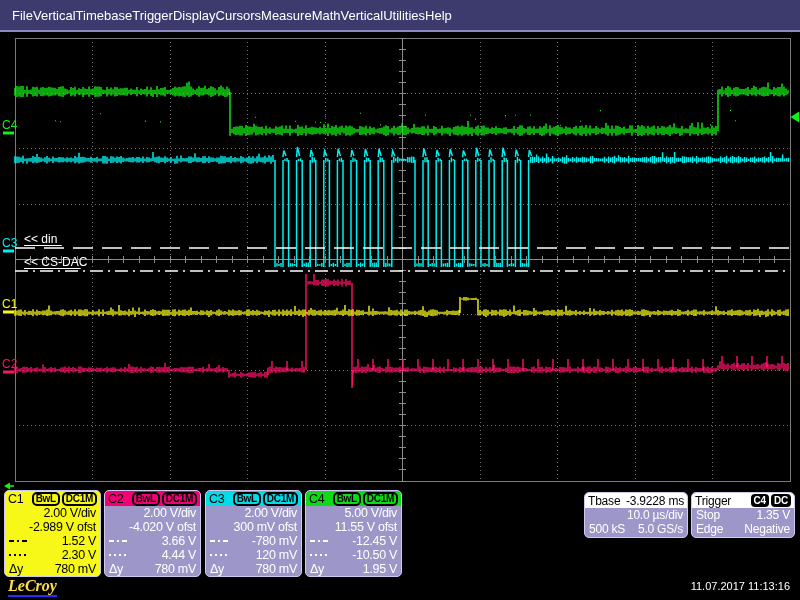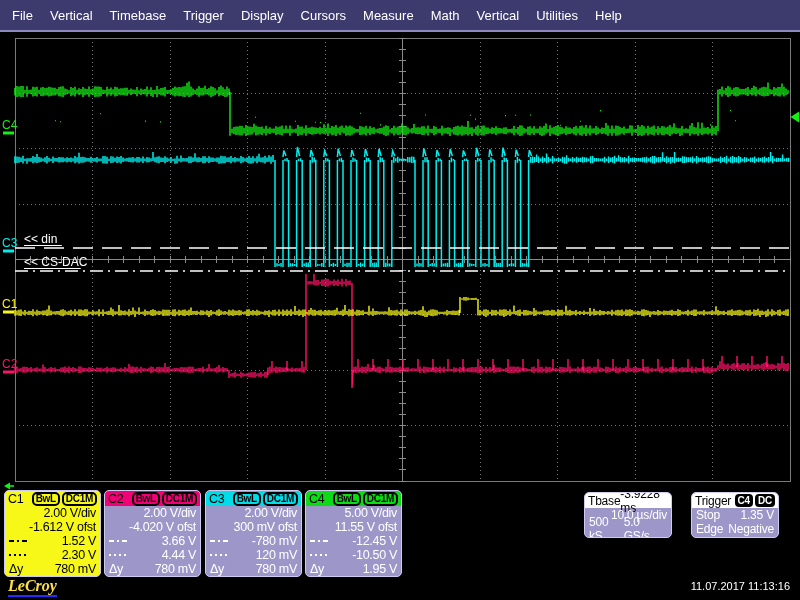--- a/index.html
+++ b/index.html
@@ -1,20 +1,20 @@
 <!DOCTYPE html>
 <html><head>
 <meta charset="utf-8">
 <style>
   html,body{margin:0;padding:0}
   body{width:800px;height:600px;background:#000;position:relative;overflow:hidden;
        font-family:"Liberation Sans",sans-serif;}
   
   .menubar{position:absolute;left:0;top:0;width:800px;height:32px;background:#3d3b6e;
-           border-bottom:2px solid #8d89c0;display:flex;align-items:center;gap:17px;
+           border-bottom:2px solid #8d89c0;display:flex;align-items:center;
            padding-left:12px;box-sizing:border-box;color:#fff;font-size:13px;}
   .menu-item{cursor:default;white-space:nowrap;}
   
   #scope-svg{position:absolute;left:0;top:0;}
   
   .infobox{position:absolute;top:490px;width:97px;height:87px;background:#9d96c8;
            border:1px solid #cfcaf0;border-radius:5px;box-sizing:border-box;
            color:#fff;font-size:12.5px;letter-spacing:-0.3px;overflow:hidden;}
   .infobox.box-yellow{background:#f8f818;color:#000;}
   .hdr{height:15px;display:flex;align-items:center;padding:0 3px;border-radius:4px 4px 0 0;}
@@ -22,21 +22,21 @@
   .badges{margin-left:auto;display:flex;gap:2px;}
   .badge{border:2px solid #000;border-radius:5px;font-size:10px;font-weight:bold;
          line-height:10px;padding:0 2px;color:#000;background:transparent;text-align:center;}
   .badge-inv{background:#000;color:#fff;border-radius:4px;font-size:10px;font-weight:bold;
          line-height:11px;padding:1px 3px;}
   .row{display:flex;justify-content:flex-end;align-items:center;padding:0 4px;height:14px;line-height:14px;}
   .row .lft{margin-right:auto;display:flex;align-items:center;}
   .ic{display:inline-block;width:18px;height:2px;}
   .ic-dashdot{background:repeating-linear-gradient(90deg,currentColor 0 5px,transparent 5px 8px,currentColor 8px 10px,transparent 10px 13px);}
   .ic-dot{background:repeating-linear-gradient(90deg,currentColor 0 2px,transparent 2px 5px);}
-  .tt-box{position:absolute;top:492px;width:88px;height:46px;background:#9d96c8;
+  .tt-box{position:absolute;top:492px;width:104px;height:46px;background:#9d96c8;
           border:1px solid #cfcaf0;border-radius:5px;box-sizing:border-box;color:#fff;
           font-size:12px;letter-spacing:-0.2px;overflow:hidden;}
   .tt-hdr{background:#fff;color:#000;height:15px;display:flex;align-items:center;
           padding:0 3px;border-radius:4px 4px 0 0;justify-content:space-between;}
   
   .logo{position:absolute;left:8px;top:577px;color:#fde047;
         font:bold italic 16px "Liberation Serif",serif;border-bottom:2px solid #2a2aff;
         padding-bottom:0;}
   .timestamp{position:absolute;right:10px;top:580px;color:#fff;font-size:11px;}
 </style>
@@ -204,21 +204,21 @@
     <span class="ch">C1</span>
     <span class="badges">
       <span class="badge">BwL</span>
       <span class="badge">DC1M</span>
     </span>
   </div>
   <div class="row">
       <span>2.00 V/div</span>
     </div>
   <div class="row">
-      <span>-1.612 V ofst</span>
+      <span>-2.989 V ofst</span>
     </div>
   <div class="row">
       <span class="lft">
         <span class="ic ic-dashdot"></span>
       </span>
       <span>1.52 V</span>
     </div>
   <div class="row">
       <span class="lft">
         <span class="ic ic-dot"></span>

